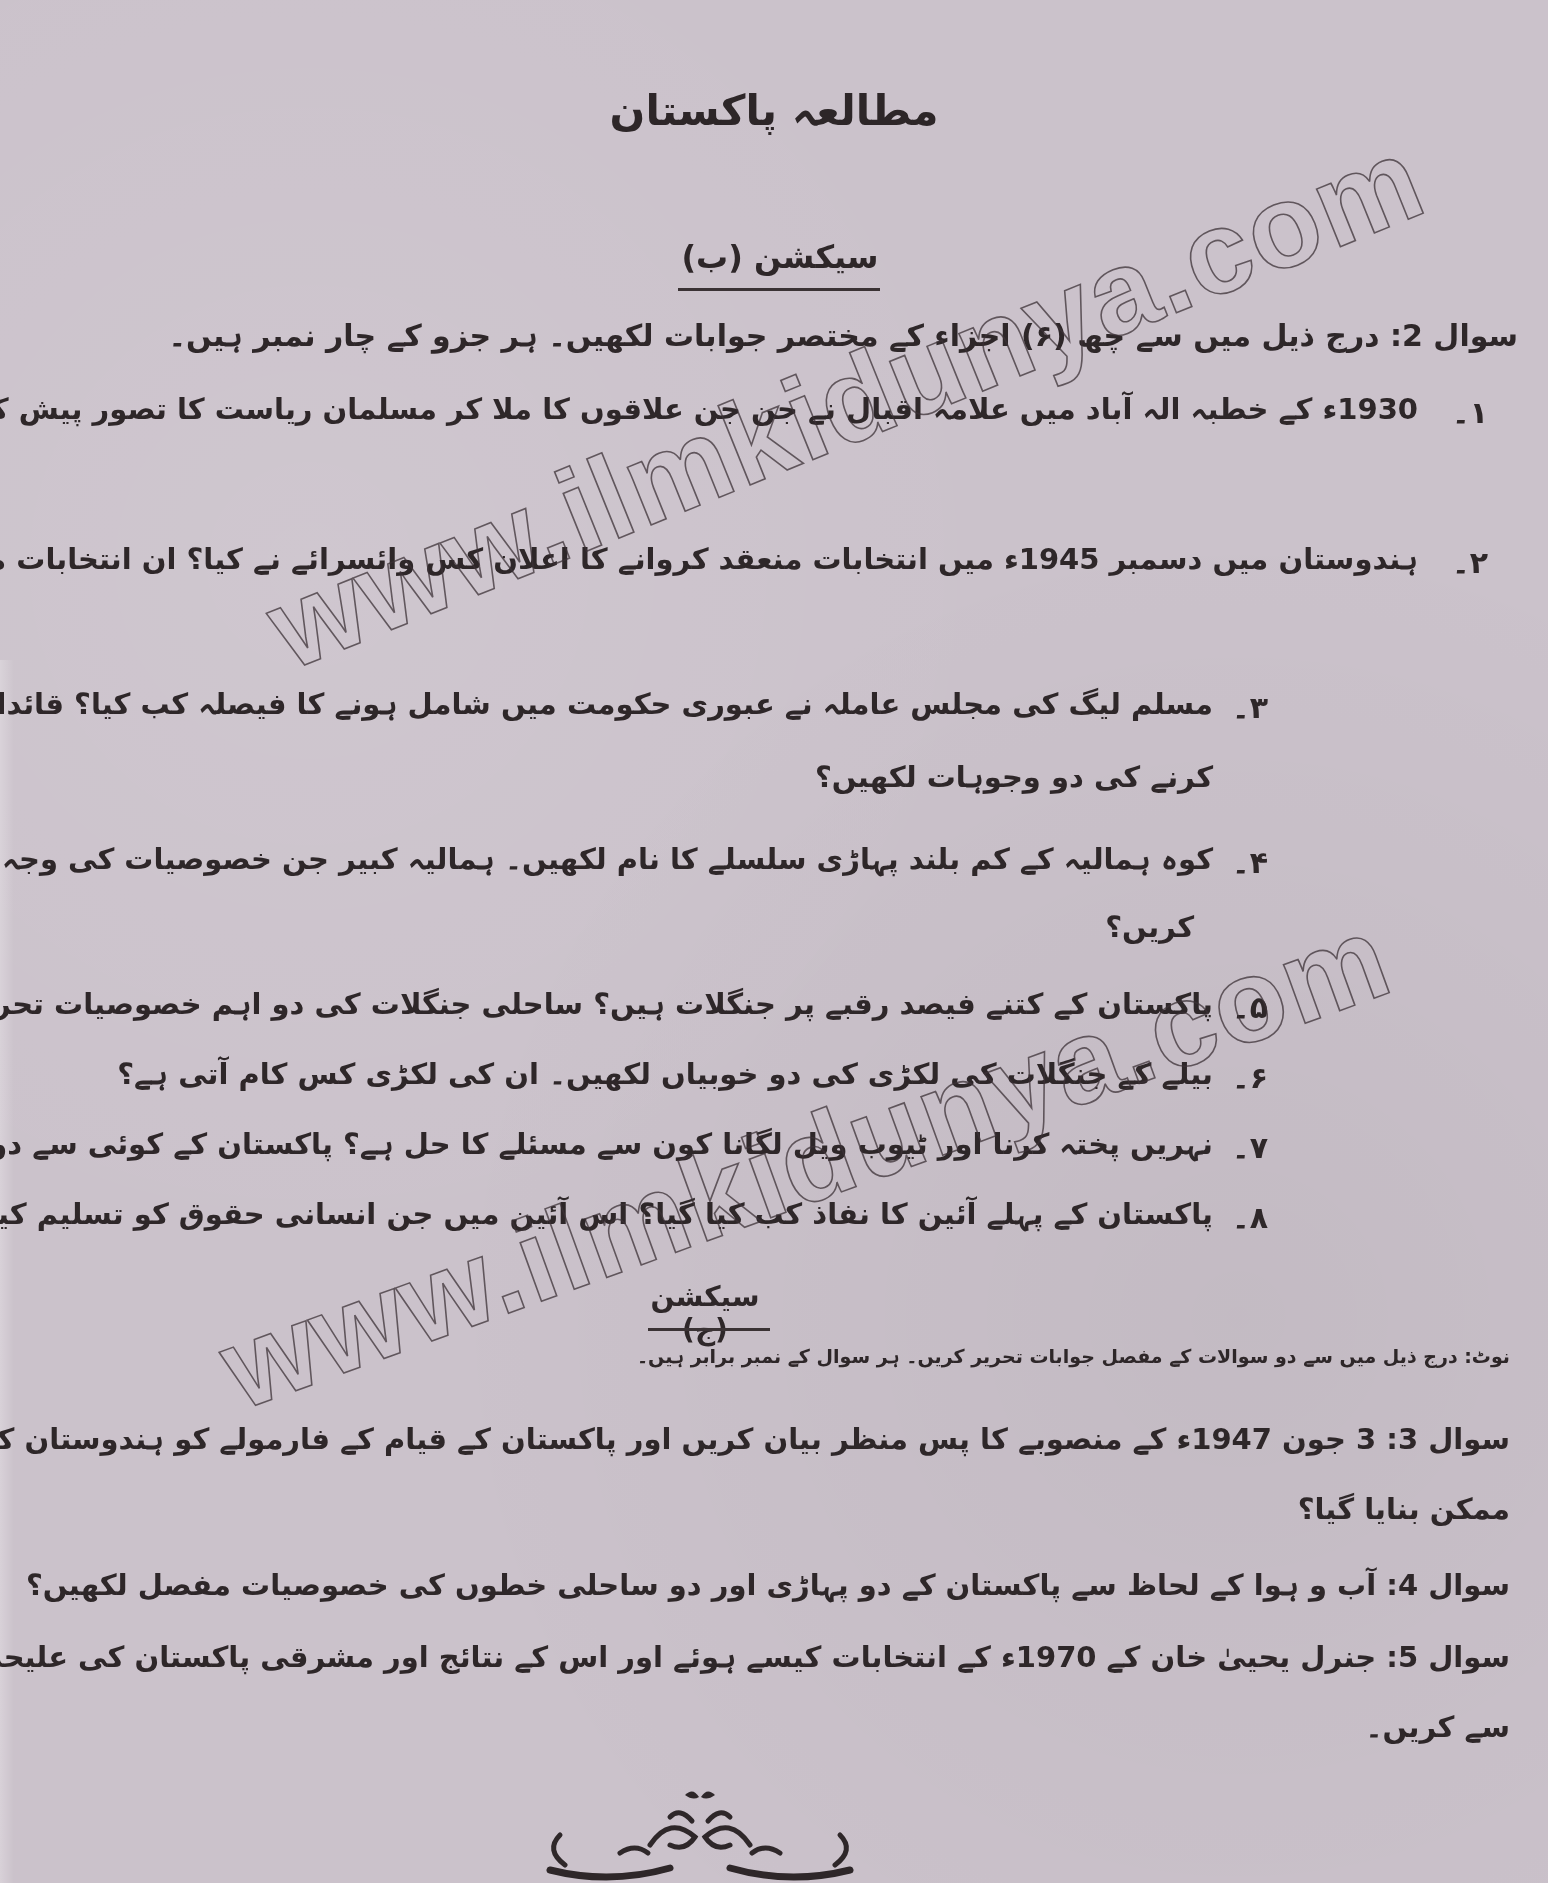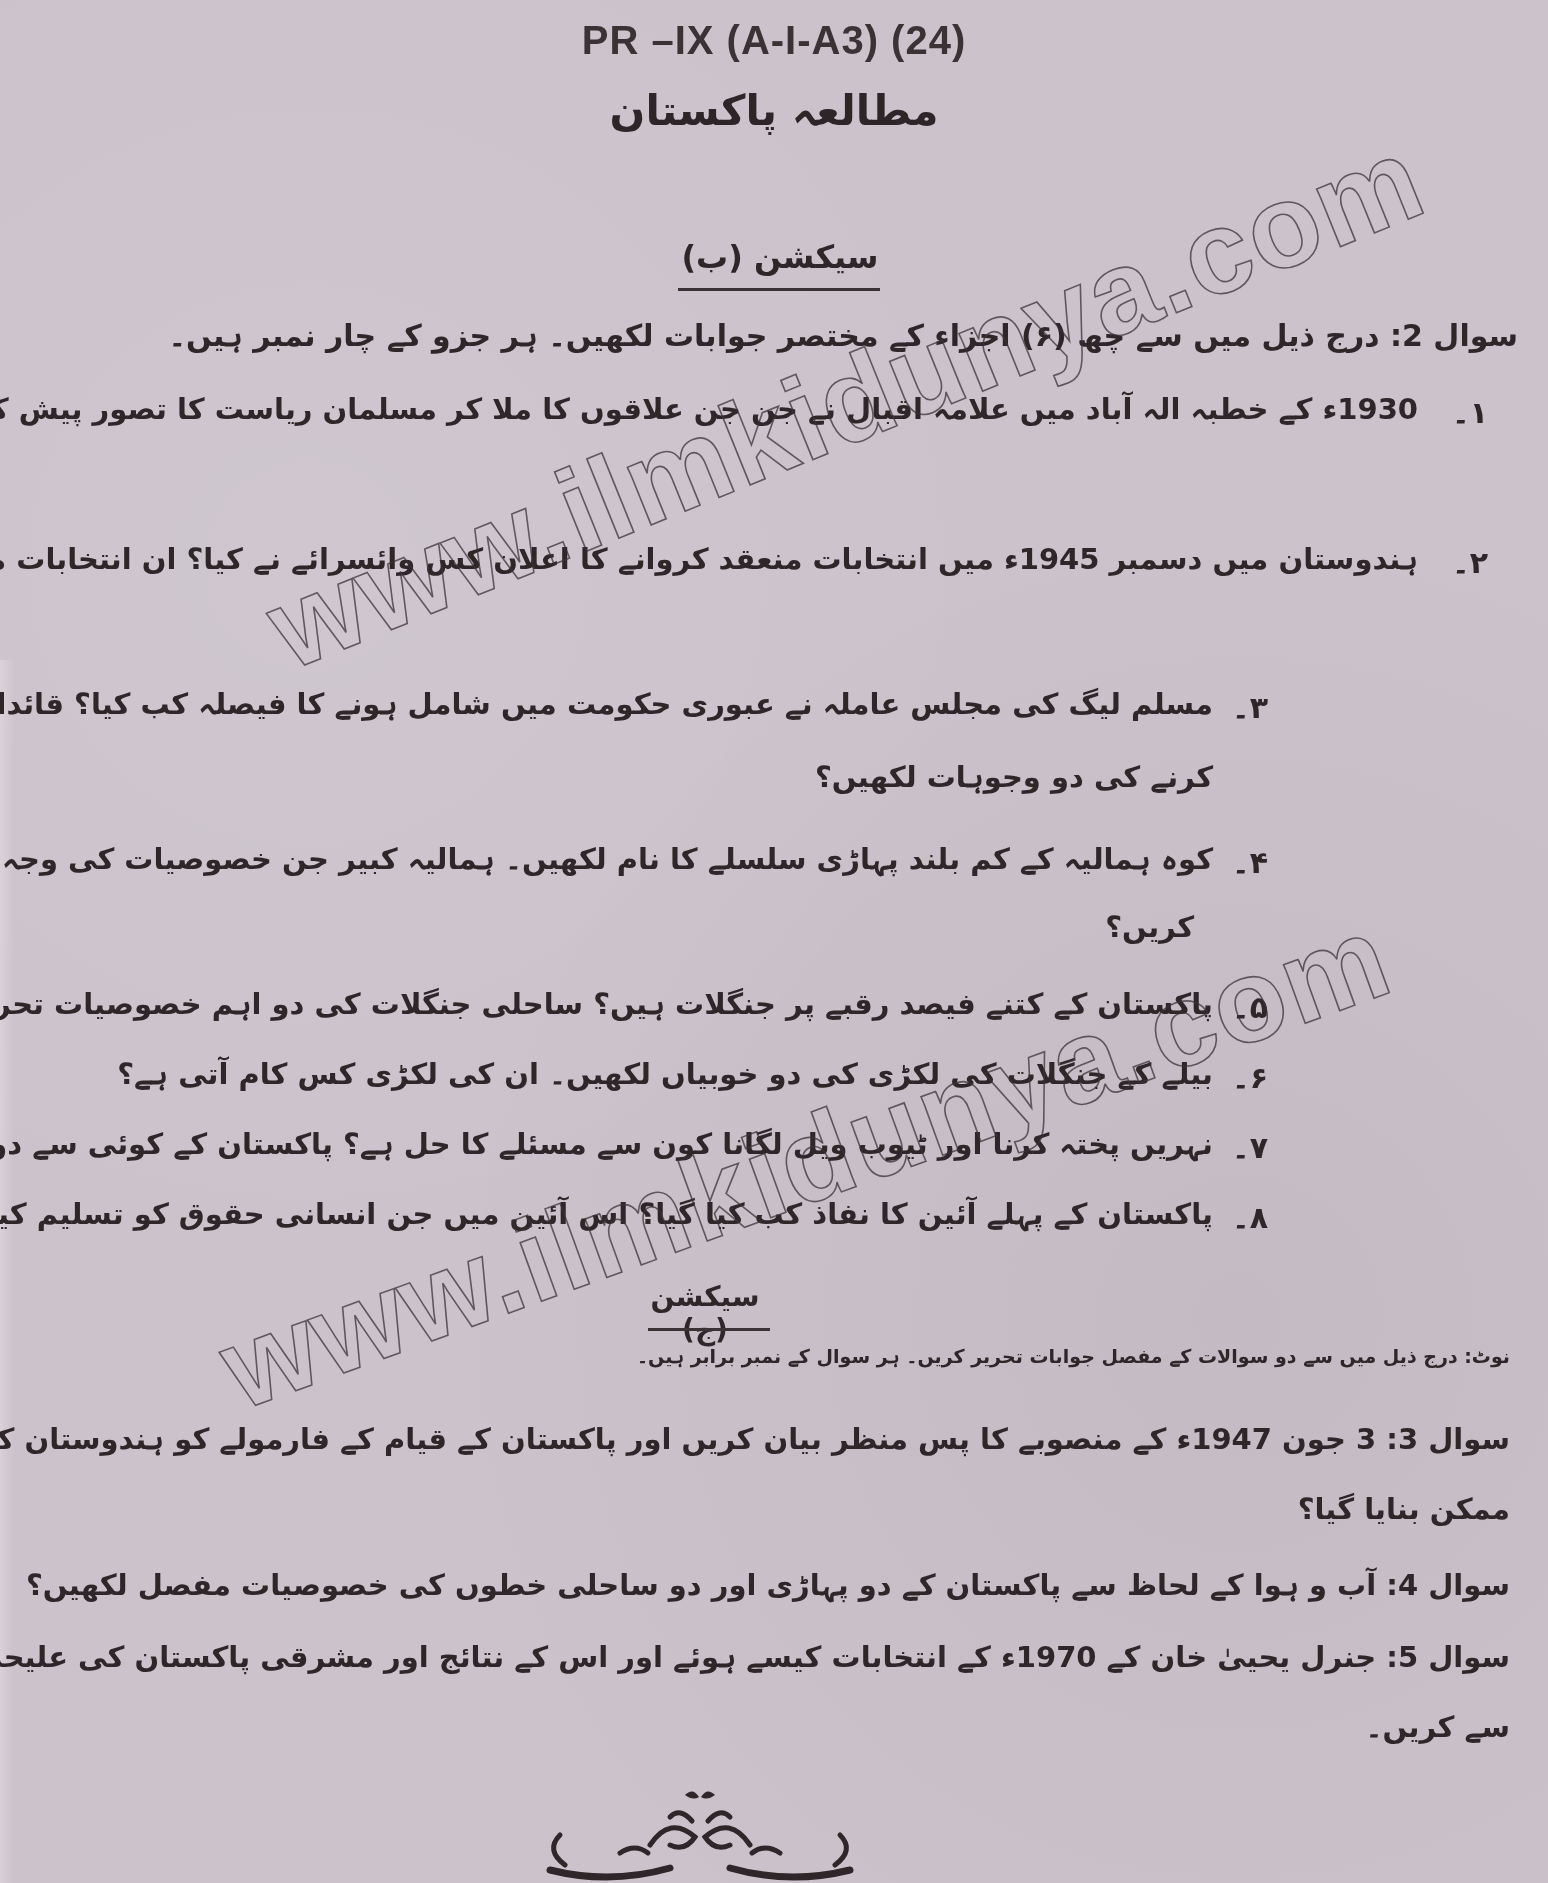--- a/index.html
+++ b/index.html
@@ -42,21 +42,20 @@
   .ornament{position:absolute;left:540px;top:1775px;width:320px;height:108px;}
   .left-shade{position:absolute;left:0;top:660px;width:14px;height:1223px;background:linear-gradient(90deg,rgba(255,255,255,0.25),transparent);}
 </style>
 </head>
 <body>
 
 <div class="page">
 
   <div class="left-shade"></div>
 
-  <div class="code">PR –IX (A-I-A3) (24)</div>
   <div class="subject">مطالعہ پاکستان</div>
 
 
   <div class="section-head" style="left:660px;width:240px;top:238px;">سیکشن (ب)</div>
   <div class="underline" style="left:678px;width:202px;top:288px;"></div>
 
   <div class="line" style="right:30px;top:318px;font-size:30px;">سوال 2: درج ذیل میں سے چھ (۶) اجزاء کے مختصر جوابات لکھیں۔ ہر جزو کے چار نمبر ہیں۔</div>
 
   <div class="qnum" style="right:60px;top:395px;">۱۔</div>
   <div class="line" style="right:130px;top:392px;font-size:29px;">1930ء کے خطبہ الہ آباد میں علامہ اقبال نے جن جن علاقوں کا ملا کر مسلمان ریاست کا تصور پیش کیا ان میں سے</div>

